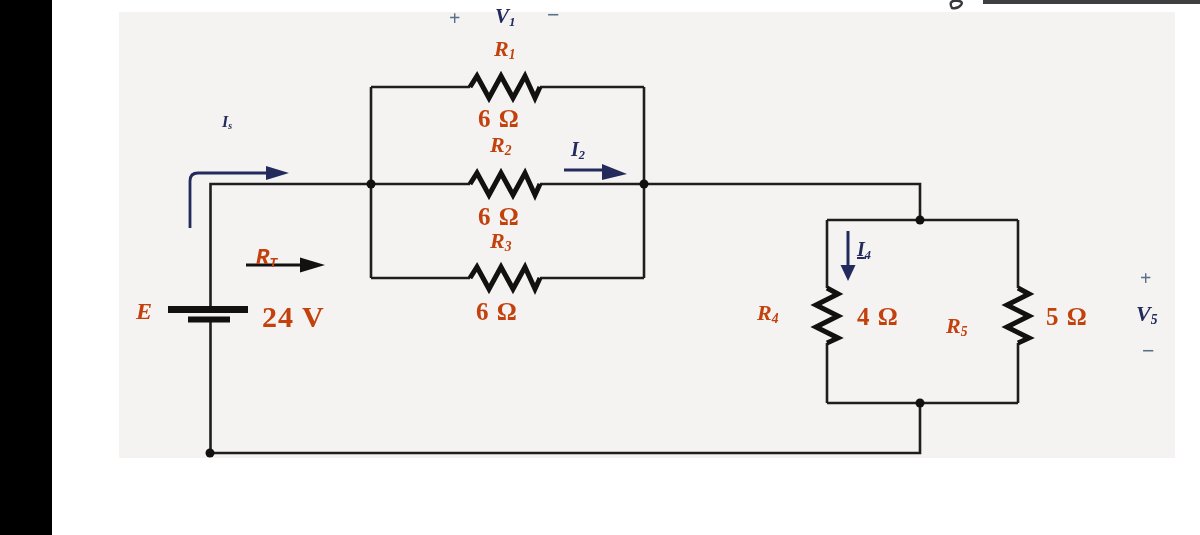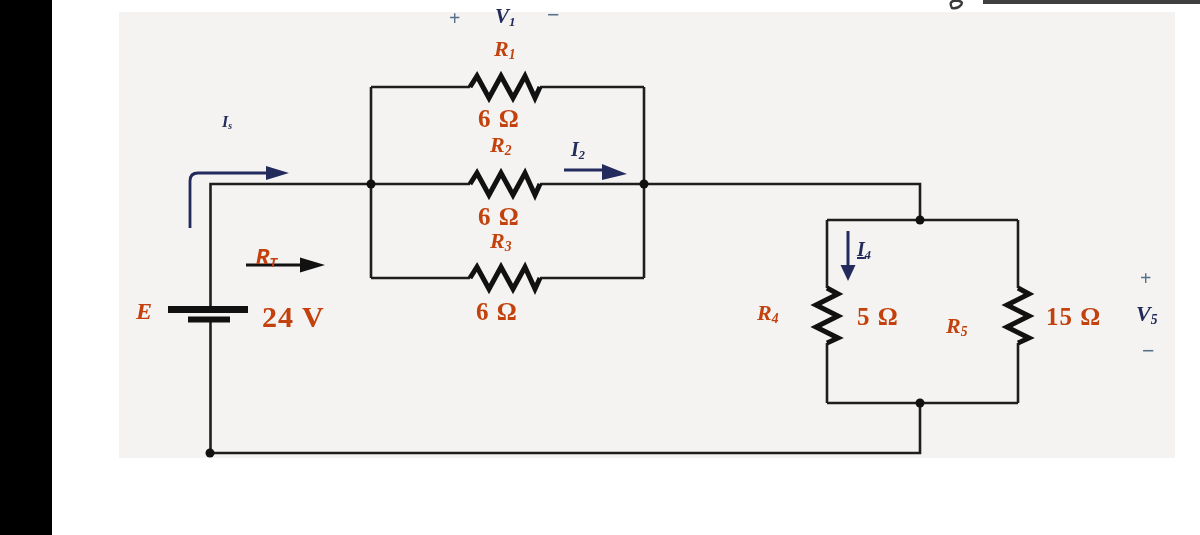--- a/index.html
+++ b/index.html
@@ -102,22 +102,22 @@
   <div class="lbl navy it" style="left:222px;top:114px;font-size:16px;"><span>I</span><span class="s">s</span></div>
 
   <div class="lbl it rlbl" style="left:256px;top:248px;font-family:Liberation Mono, monospace;"><span>R</span><span class="s">T</span></div>
 
   <div class="lbl it" style="left:136px;top:299px;font-size:24px;">E</div>
   <div class="lbl val" style="left:262px;top:302px;font-size:30px;">24 V</div>
 
   <div class="lbl navy it" style="left:857px;top:239px;font-size:20px;text-decoration:underline;"><span>I</span><span class="s">4</span></div>
 
   <div class="lbl it rlbl" style="left:757px;top:302px;"><span>R</span><span class="s">4</span></div>
-  <div class="lbl val" style="left:857px;top:304px;">5 Ω</div>
+  <div class="lbl val" style="left:857px;top:304px;">4 Ω</div>
 
   <div class="lbl it rlbl" style="left:946px;top:315px;font-family:Liberation Serif, serif;"><span>R</span><span class="s">5</span></div>
-  <div class="lbl val" style="left:1046px;top:304px;">15 Ω</div>
+  <div class="lbl val" style="left:1046px;top:304px;">5 Ω</div>
 
   <div class="lbl slate" style="left:1140px;top:268px;font-size:20px;">+</div>
   <div class="lbl navy it" style="left:1136px;top:303px;font-size:22px;"><span>V</span><span class="s">5</span></div>
   <div class="lbl slate" style="left:1142px;top:340px;font-size:22px;">−</div>
 
 </div>
 
 </body></html>

